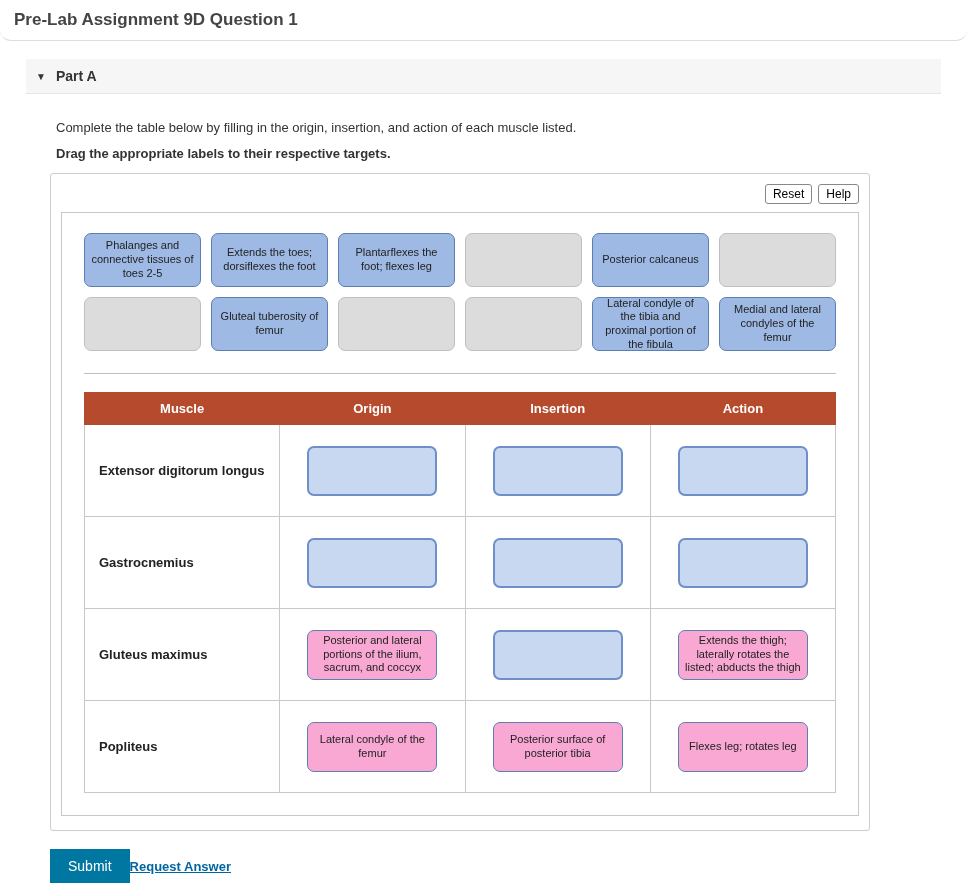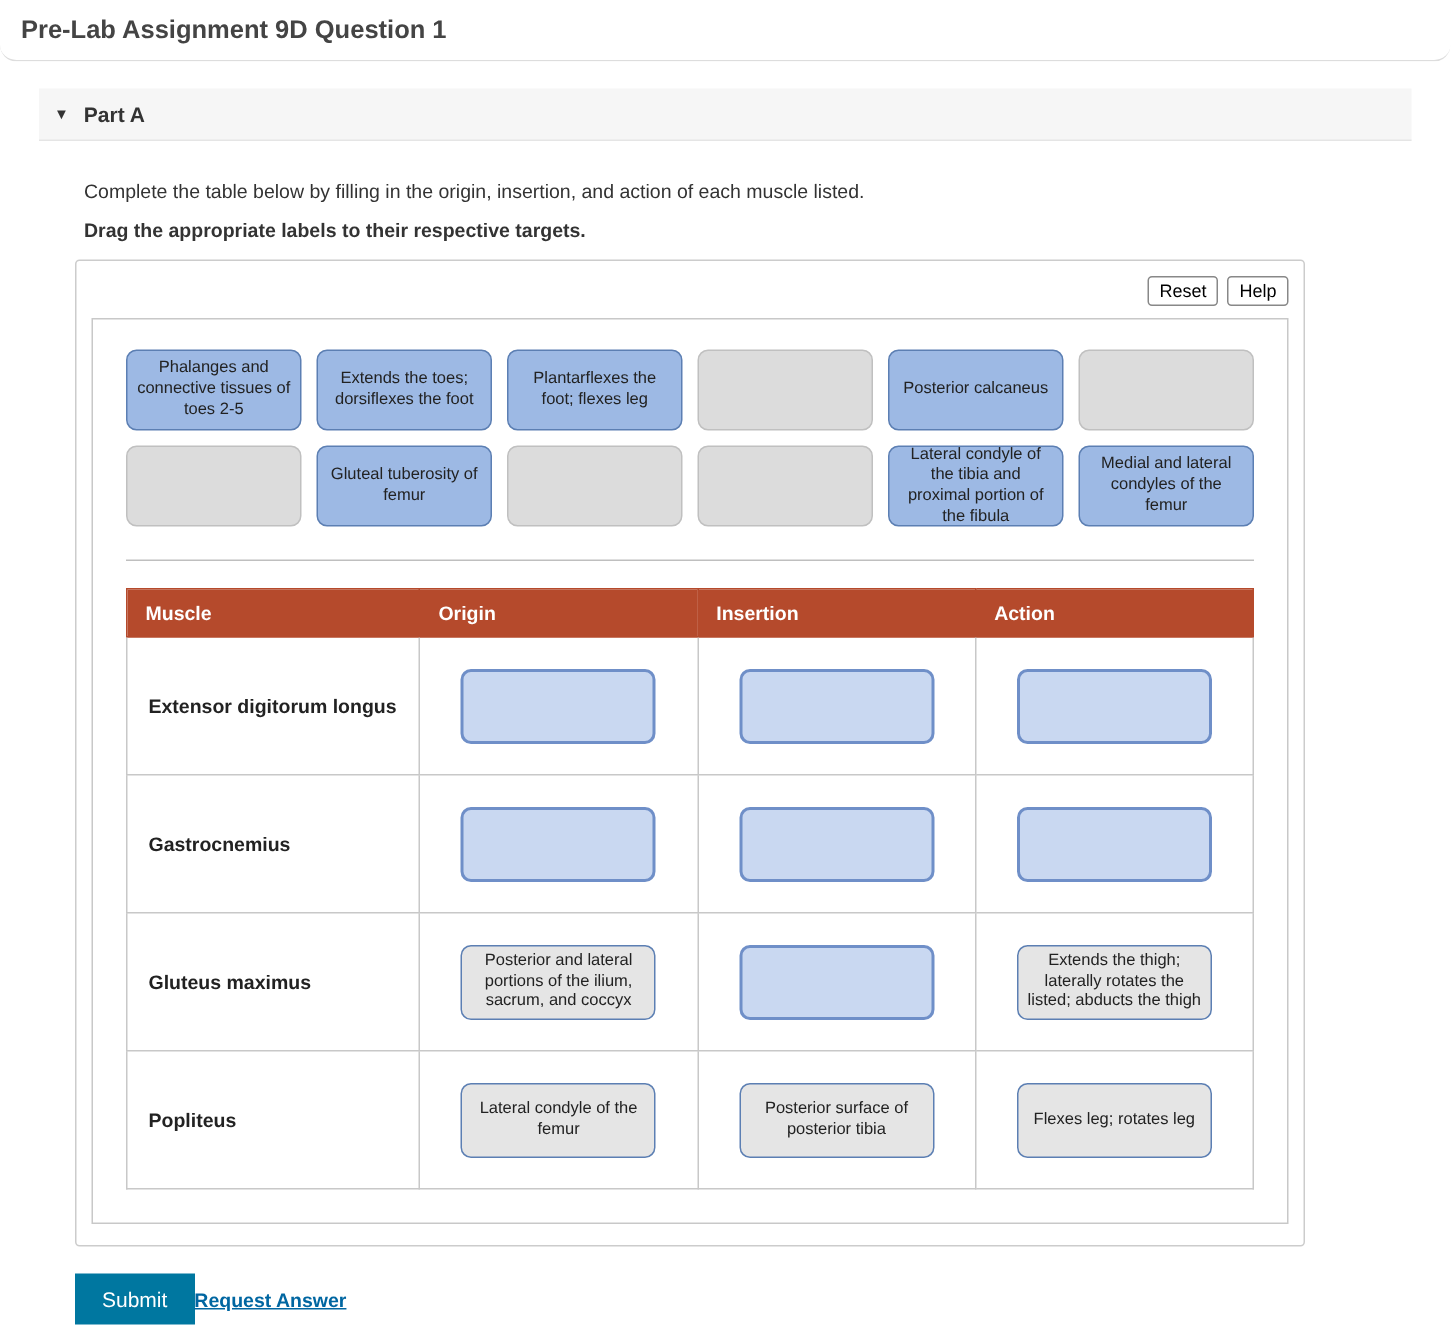--- a/index.html
+++ b/index.html
@@ -112,21 +112,21 @@
   }
   
   .muscle-table {
     width: 100%;
     border-collapse: collapse;
     table-layout: fixed;
   }
   .muscle-table th {
     background: #b54a2c;
     color: #fff;
-    text-align: left;
+    text-align: center;
     font-weight: bold;
     font-size: 13px;
     padding: 8px 12px;
     border: 1px solid #b54a2c;
   }
   .muscle-table th:first-child { width: 26%; }
   .muscle-table td {
     border: 1px solid #c8c8c8;
     padding: 18px 6px;
     text-align: center;
@@ -151,21 +151,21 @@
     text-align: center;
     font-size: 11px;
     line-height: 1.25;
     padding: 4px 6px;
   }
   .drop.empty-target {
     background: #c9d8f1;
     border: 2px solid #6f8fc8;
   }
   .drop.filled-target {
-    background: #e5e5e5;
+    background: #f9a8d4;
     border: 1px solid #5c7fb3;
     color: #222;
   }
   .footer-row {
     margin-left: 24px;
     margin-top: 18px;
     display: flex;
     align-items: center;
   }
   .submit-btn {

